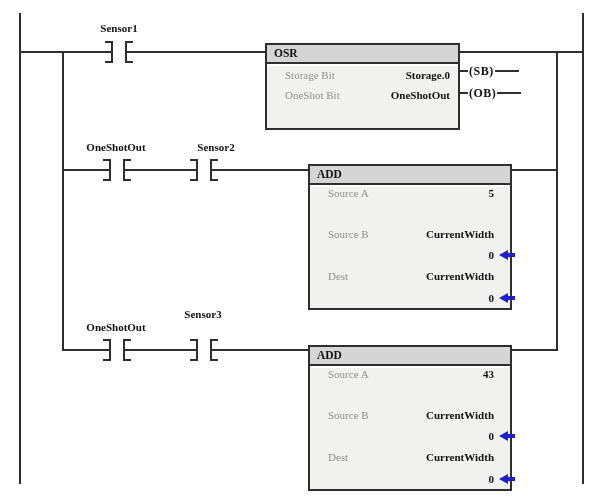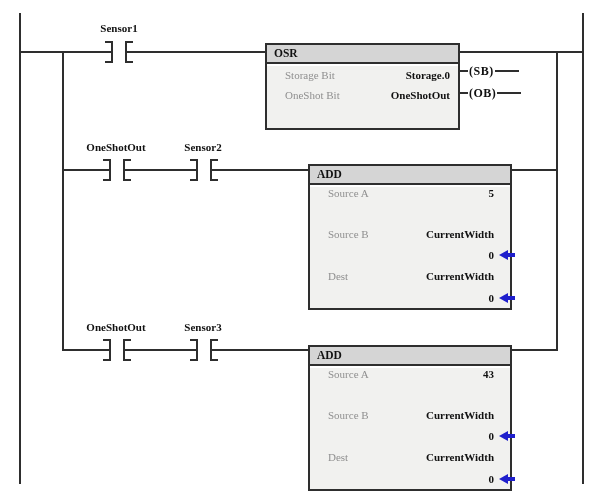--- a/index.html
+++ b/index.html
@@ -108,21 +108,21 @@
     <span class="coil-label">(SB)</span>
     <span class="tail"></span>
   </div>
   <div class="coil" style="left:458px;top:85px">
     <span class="lead"></span>
     <span class="coil-label">(OB)</span>
     <span class="tail"></span>
   </div>
 
   <div class="tag" style="left:116px;top:141px">OneShotOut</div>
-  <div class="tag" style="left:203px;top:141px">Sensor2</div>
+  <div class="tag" style="left:216px;top:141px">Sensor2</div>
   <div class="contact" style="left:103px;top:159px">
     <span class="br-l"></span>
     <span class="gap"></span>
     <span class="br-r"></span>
   </div>
   <div class="contact" style="left:190px;top:159px">
     <span class="br-l"></span>
     <span class="gap"></span>
     <span class="br-r"></span>
   </div>
@@ -145,21 +145,21 @@
       <span class="param">Dest</span>
       <span class="val">CurrentWidth</span>
     </div>
     <div class="row num-row" style="top:122px">
       <span class="val">0</span>
       <span class="arrow"></span>
     </div>
   </div>
 
   <div class="tag" style="left:116px;top:321px">OneShotOut</div>
-  <div class="tag" style="left:203px;top:321px">Sensor3</div>
+  <div class="tag" style="left:203px;top:308px">Sensor3</div>
   <div class="contact" style="left:103px;top:339px">
     <span class="br-l"></span>
     <span class="gap"></span>
     <span class="br-r"></span>
   </div>
   <div class="contact" style="left:190px;top:339px">
     <span class="br-l"></span>
     <span class="gap"></span>
     <span class="br-r"></span>
   </div>

